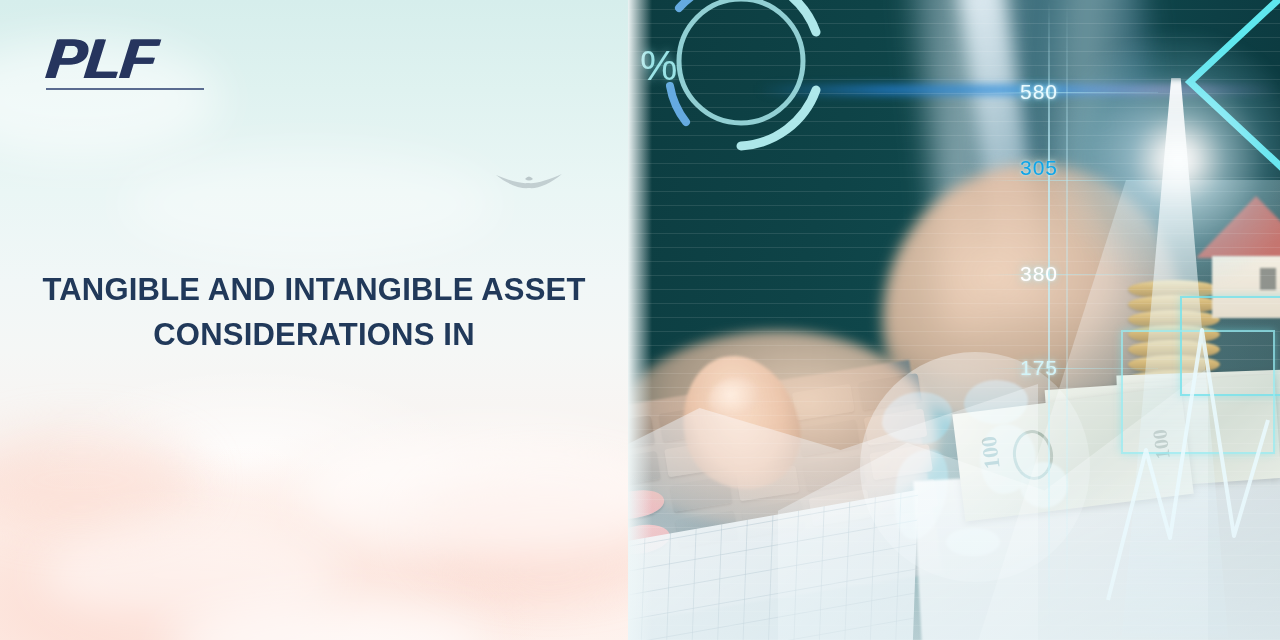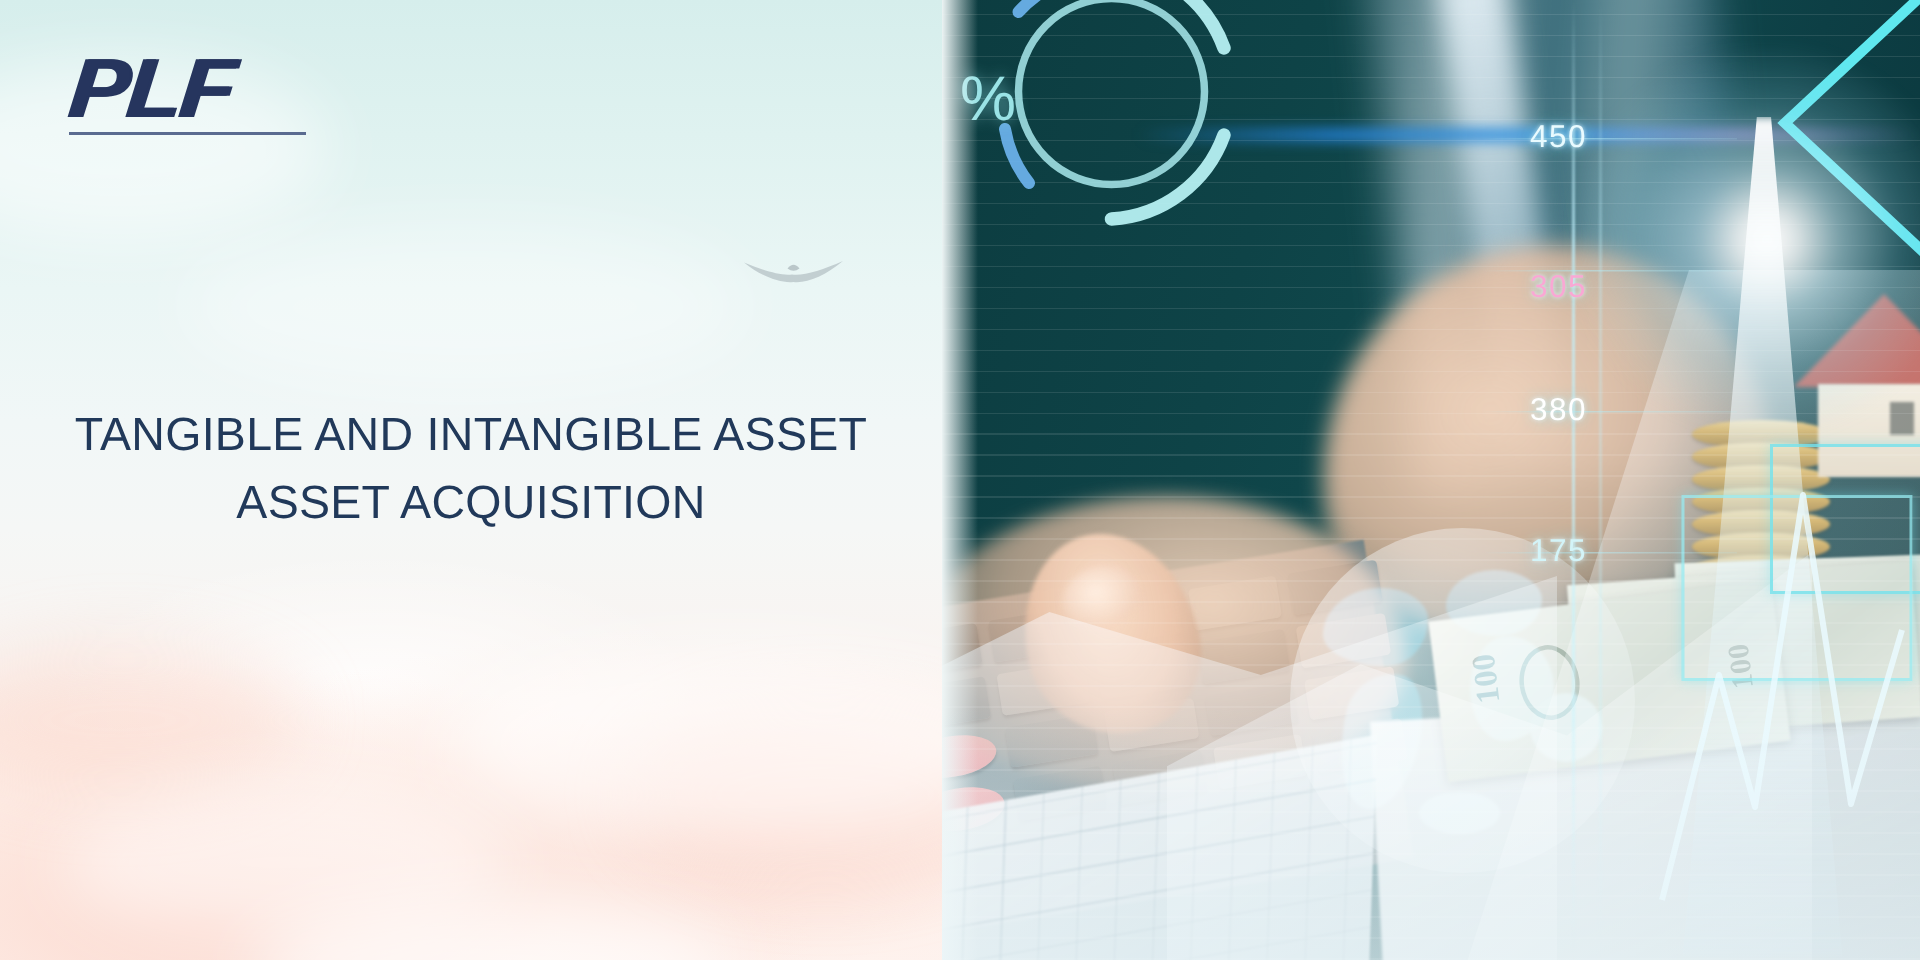--- a/index.html
+++ b/index.html
@@ -96,21 +96,21 @@
   }
 
   
   .headline {
     position: absolute;
     left: 0; top: 246px;
     width: 628px;
     text-align: center;
     color: #21395a;
     font-size: 31px;
-    font-weight: normal;
+    font-weight: bold;
     letter-spacing: 0.2px;
     line-height: 1.46;
   }
   .headline .line1 { display: block; }
   .headline .line2 { display: block; }
   .headline .line3 { display: block; }
 
   
   .photo-panel {
     position: absolute;
@@ -429,21 +429,21 @@
   .scale-label {
     position: absolute;
     color: #ffffff;
     font-family: "Liberation Sans", sans-serif;
     font-size: 21px;
     font-weight: 400;
     letter-spacing: 1px;
     text-shadow: 0 0 9px rgba(140,225,240,0.9), 0 0 3px rgba(255,255,255,0.8);
   }
   .sl-450 { left: 392px; top: 80px;  color: #e9fbff; }
-  .sl-305 { left: 392px; top: 180px; color: #f9a8d4; }
+  .sl-305 { left: 392px; top: 156px; color: #0ea5e9; }
   .sl-210 { left: 392px; top: 262px; color: #ffffff; }
   .sl-175 { left: 392px; top: 356px; color: #d3f4f8; }
   
   .tick {
     position: absolute;
     left: 360px;
     width: 170px; height: 1px;
     background: linear-gradient(90deg, rgba(160,225,240,0) 0%, rgba(180,235,245,0.55) 40%, rgba(180,235,245,0.15) 100%);
   }
   .tk1 { top: 92px; }
@@ -483,21 +483,21 @@
       <div class="logo-rule"></div>
     </div>
 
     <svg class="bird" viewBox="0 0 70 26">
       <path d="M2 5 C14 10, 26 14, 34 13 C42 14, 54 10, 68 4 C56 14, 44 19, 35 18 C26 19, 13 14, 2 5 Z" fill="#8e9aa2"></path>
       <path d="M31 9 q4 -5 8 0 q-4 3 -8 0 Z" fill="#7c8890"></path>
     </svg>
 
     <h1 class="headline">
       <span class="line1">TANGIBLE AND INTANGIBLE ASSET</span>
-      <span class="line3">ASSET ACQUISITION</span>
+      <span class="line2">CONSIDERATIONS IN</span>
     </h1>
   </div>
 
   <div class="photo-panel">
     <div class="bg-teal"></div>
 
     <div class="suit"></div>
     <div class="shirt-stripe"></div>
     <div class="scanline"></div>
 
@@ -603,21 +603,21 @@
 
     <svg class="zigzag" viewBox="0 0 190 330">
       <path d="M10 300 L48 150 L72 238 L104 30 L136 236 L170 120" fill="none" stroke="#eafaff" stroke-width="4" opacity="0.85" stroke-linejoin="round"></path>
     </svg>
 
     <div class="tick tk1"></div>
     <div class="tick tk2"></div>
     <div class="tick tk3"></div>
     <div class="tick tk4"></div>
 
-    <div class="scale-label sl-450">450</div>
+    <div class="scale-label sl-450">580</div>
     <div class="scale-label sl-305">305</div>
     <div class="scale-label sl-210">380</div>
     <div class="scale-label sl-175">175</div>
 
     <div class="photo-left-fade"></div>
     <div class="photo-bottom-haze"></div>
   </div>
 
 </div>
 

